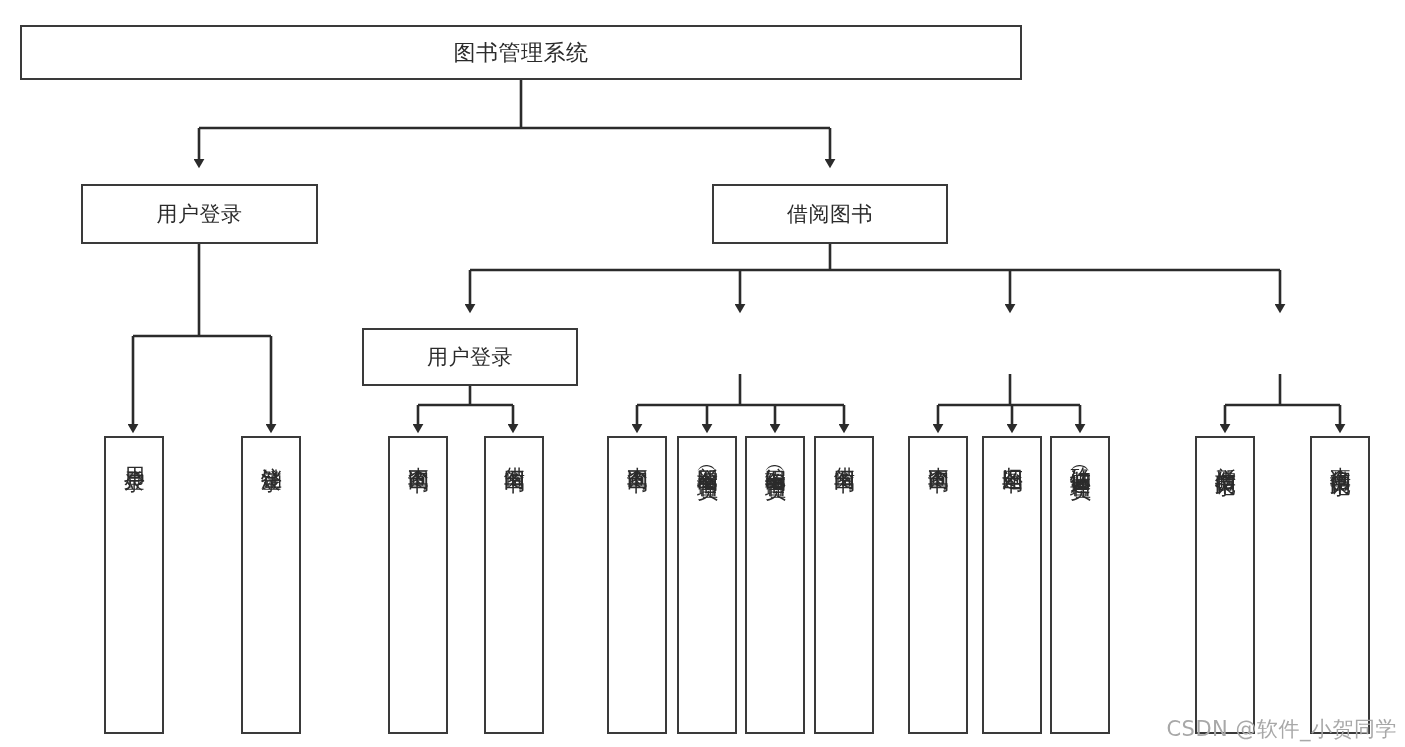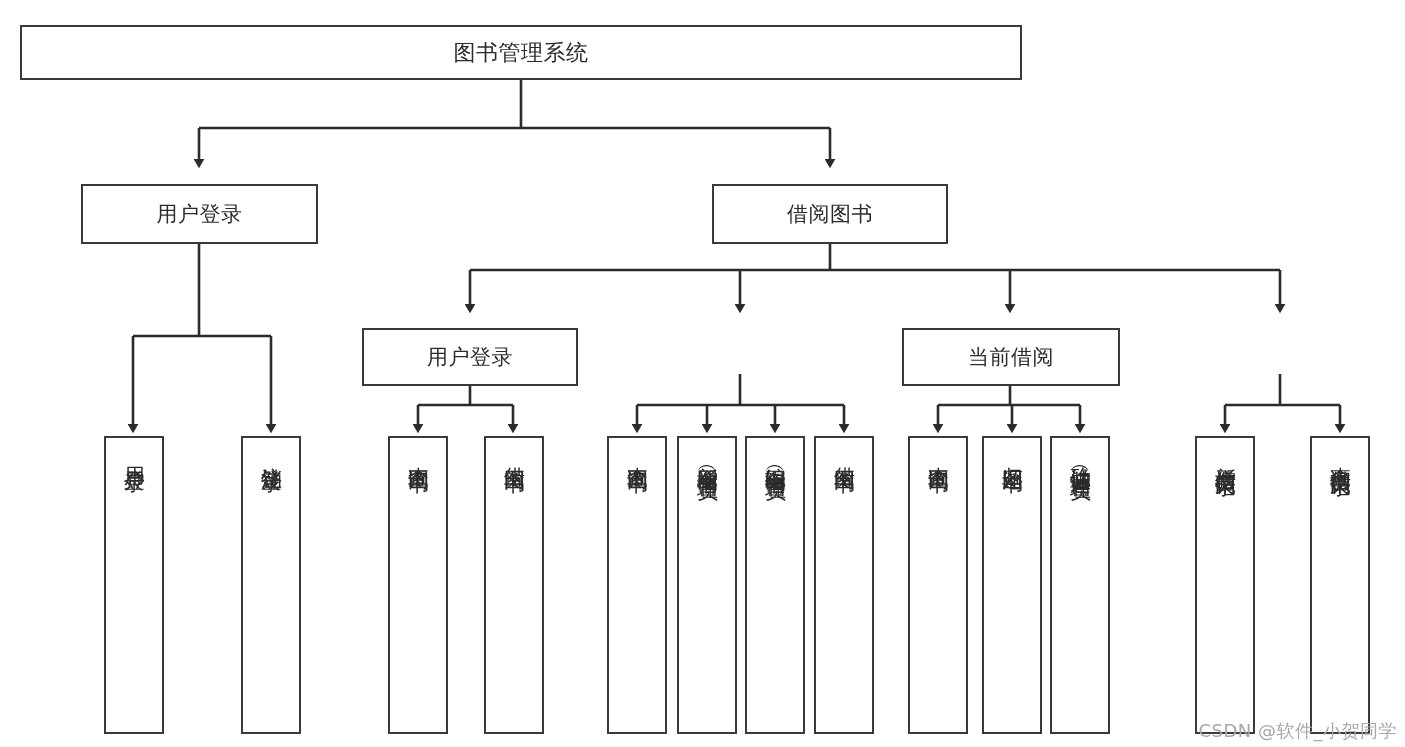--- a/index.html
+++ b/index.html
@@ -57,21 +57,21 @@
     letter-spacing: 2px;
     line-height: 1;
     white-space: nowrap;
     display: block;
     padding-top: 2px;
   }
   .watermark {
     position: absolute;
     right: 8px;
     bottom: 4px;
-    font-size: 18px;
+    font-size: 21px;
     color: #a8a8a8;
     letter-spacing: 0.5px;
     white-space: nowrap;
     user-select: none;
   }
 </style>
 </head>
 <body>
 
 <div id="diagram-root">
@@ -136,23 +136,20 @@
 
   <div class="node horizontal" style="left:712px; top:172px; width:236px; height:60px;">
     <span>借阅图书</span>
   </div>
 
   <div class="node horizontal" style="left:362px; top:316px; width:216px; height:58px;">
     <span>用户登录</span>
   </div>
 
 
-  <div class="node horizontal" style="left:902px; top:316px; width:218px; height:58px;">
-    <span>当前借阅</span>
-  </div>
 
 
   <div class="node leaf" style="left:104px; top:436px; width:60px; height:298px;">
     <span class="leaf-label">用户登录</span>
   </div>
 
   <div class="node leaf" style="left:241px; top:436px; width:60px; height:298px;">
     <span class="leaf-label">注销登录</span>
   </div>
 

